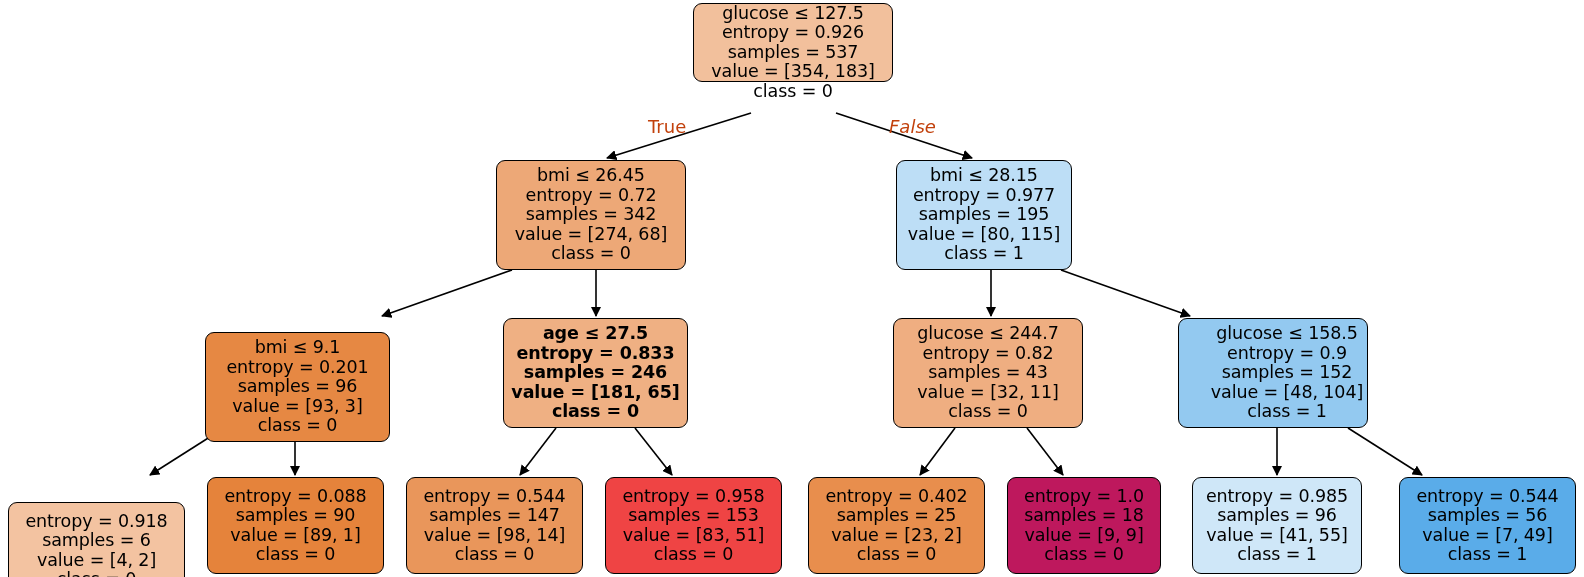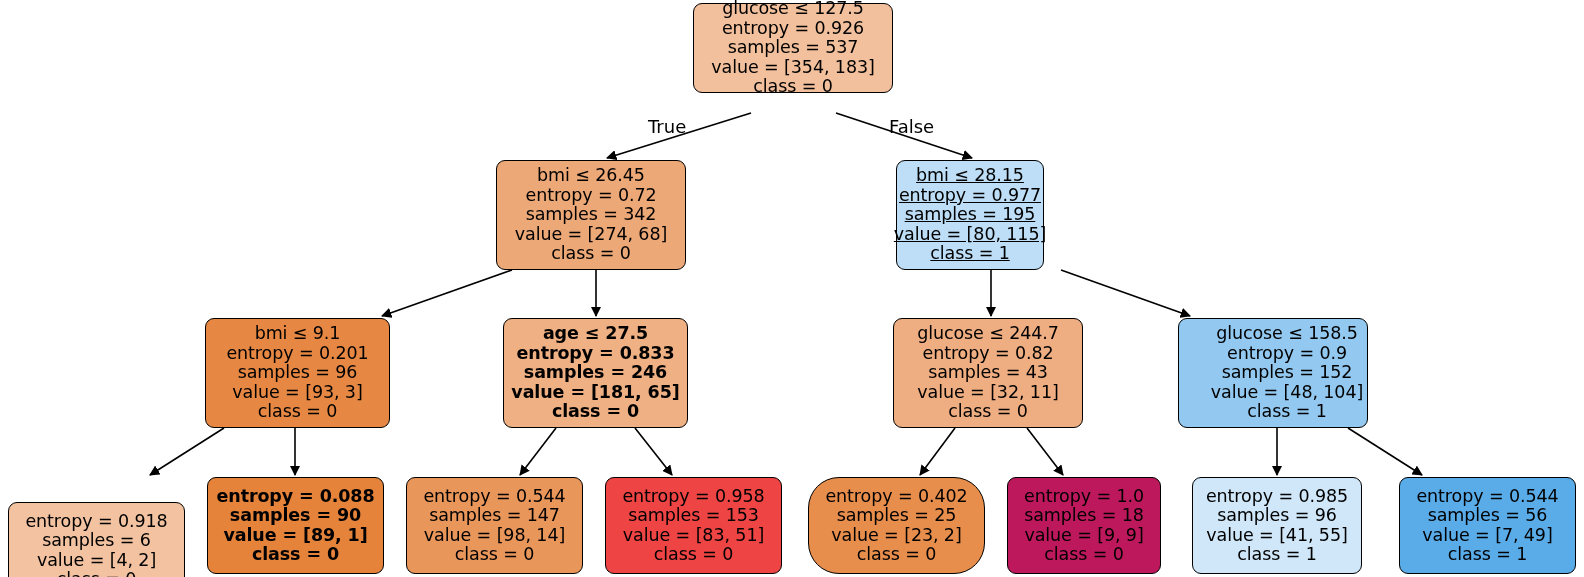--- a/index.html
+++ b/index.html
@@ -39,21 +39,21 @@
     color: #000000;
     white-space: nowrap;
     letter-spacing: -0.1px;
   }
   .node .line {
     display: block;
   }
   .edge-label {
     position: absolute;
     font-size: 18px;
-    color: #000000;
+    color: #c2410c;
     white-space: nowrap;
     line-height: 1;
   }
 </style>
 </head>
 <body>
 
 <div id="canvas">
 
   <svg id="edges" viewBox="0 0 1584 577" width="1584" height="577" xmlns="http://www.w3.org/2000/svg">
@@ -88,47 +88,47 @@
 
       <line x1="1027" y1="428" x2="1063" y2="475"></line>
 
       <line x1="1277" y1="428" x2="1277" y2="475"></line>
 
       <line x1="1348" y1="428" x2="1422" y2="475"></line>
     </g>
   </svg>
 
   <div class="edge-label" style="left: 648px; top: 118px;">True</div>
-  <div class="edge-label" style="left: 889px; top: 118px;">False</div>
-
-  <div class="node" style="left: 693px; top: 3px; width: 200px; height: 90px; background: rgb(242, 192, 156);">
+  <div class="edge-label" style="left: 889px; top: 118px; font-style: italic;">False</div>
+
+  <div class="node" style="left: 693px; top: 3px; width: 200px; height: 79px; background: rgb(242, 192, 156); justify-content: space-between;">
     <span class="line">glucose ≤ 127.5</span>
     <span class="line">entropy = 0.926</span>
     <span class="line">samples = 537</span>
     <span class="line">value = [354, 183]</span>
     <span class="line">class = 0</span>
   </div>
 
   <div class="node" style="left: 496px; top: 160px; width: 190px; height: 110px; background: rgb(237, 168, 119); align-items: center;">
     <span class="line">bmi ≤ 26.45</span>
     <span class="line">entropy = 0.72</span>
     <span class="line">samples = 342</span>
     <span class="line">value = [274, 68]</span>
     <span class="line">class = 0</span>
   </div>
 
-  <div class="node" style="left: 896px; top: 160px; width: 148px; height: 110px; background: rgb(189, 222, 246); text-decoration: underline;">
+  <div class="node" style="left: 896px; top: 160px; width: 176px; height: 110px; background: rgb(189, 222, 246);">
     <span class="line">bmi ≤ 28.15</span>
     <span class="line">entropy = 0.977</span>
     <span class="line">samples = 195</span>
     <span class="line">value = [80, 115]</span>
     <span class="line">class = 1</span>
   </div>
 
-  <div class="node" style="left: 205px; top: 318px; width: 185px; height: 110px; background: rgb(230, 136, 67);">
+  <div class="node" style="left: 205px; top: 332px; width: 185px; height: 110px; background: rgb(230, 136, 67);">
     <span class="line">bmi ≤ 9.1</span>
     <span class="line">entropy = 0.201</span>
     <span class="line">samples = 96</span>
     <span class="line">value = [93, 3]</span>
     <span class="line">class = 0</span>
   </div>
 
   <div class="node" style="left: 503px; top: 318px; width: 185px; height: 110px; background: rgb(239, 176, 131); font-weight: bold;">
     <span class="line">age ≤ 27.5</span>
     <span class="line">entropy = 0.833</span>
@@ -153,42 +153,42 @@
     <span class="line">class = 1</span>
   </div>
 
   <div class="node" style="left: 8px; top: 477px; width: 177px; height: 97px; background: rgb(243, 195, 161); margin-top: 25px;">
     <span class="line">entropy = 0.918</span>
     <span class="line">samples = 6</span>
     <span class="line">value = [4, 2]</span>
     <span class="line">class = 0</span>
   </div>
 
-  <div class="node" style="left: 207px; top: 477px; width: 177px; height: 97px; background: rgb(229, 131, 59); font-weight: bold;">
+  <div class="node" style="left: 207px; top: 477px; width: 177px; height: 97px; background: rgb(229, 131, 59);">
     <span class="line">entropy = 0.088</span>
     <span class="line">samples = 90</span>
     <span class="line">value = [89, 1]</span>
     <span class="line">class = 0</span>
   </div>
 
   <div class="node" style="left: 406px; top: 477px; width: 177px; height: 97px; background: rgb(233, 150, 91);">
     <span class="line">entropy = 0.544</span>
     <span class="line">samples = 147</span>
     <span class="line">value = [98, 14]</span>
     <span class="line">class = 0</span>
   </div>
 
   <div class="node" style="left: 605px; top: 477px; width: 177px; height: 97px; background: #ef4444;">
     <span class="line">entropy = 0.958</span>
     <span class="line">samples = 153</span>
     <span class="line">value = [83, 51]</span>
     <span class="line">class = 0</span>
   </div>
 
-  <div class="node" style="left: 808px; top: 477px; width: 177px; height: 97px; background: rgb(232, 142, 77); border-radius: 31px;">
+  <div class="node" style="left: 808px; top: 477px; width: 177px; height: 97px; background: rgb(232, 142, 77);">
     <span class="line">entropy = 0.402</span>
     <span class="line">samples = 25</span>
     <span class="line">value = [23, 2]</span>
     <span class="line">class = 0</span>
   </div>
 
   <div class="node" style="left: 1007px; top: 477px; width: 154px; height: 97px; background: #be185d;">
     <span class="line">entropy = 1.0</span>
     <span class="line">samples = 18</span>
     <span class="line">value = [9, 9]</span>

